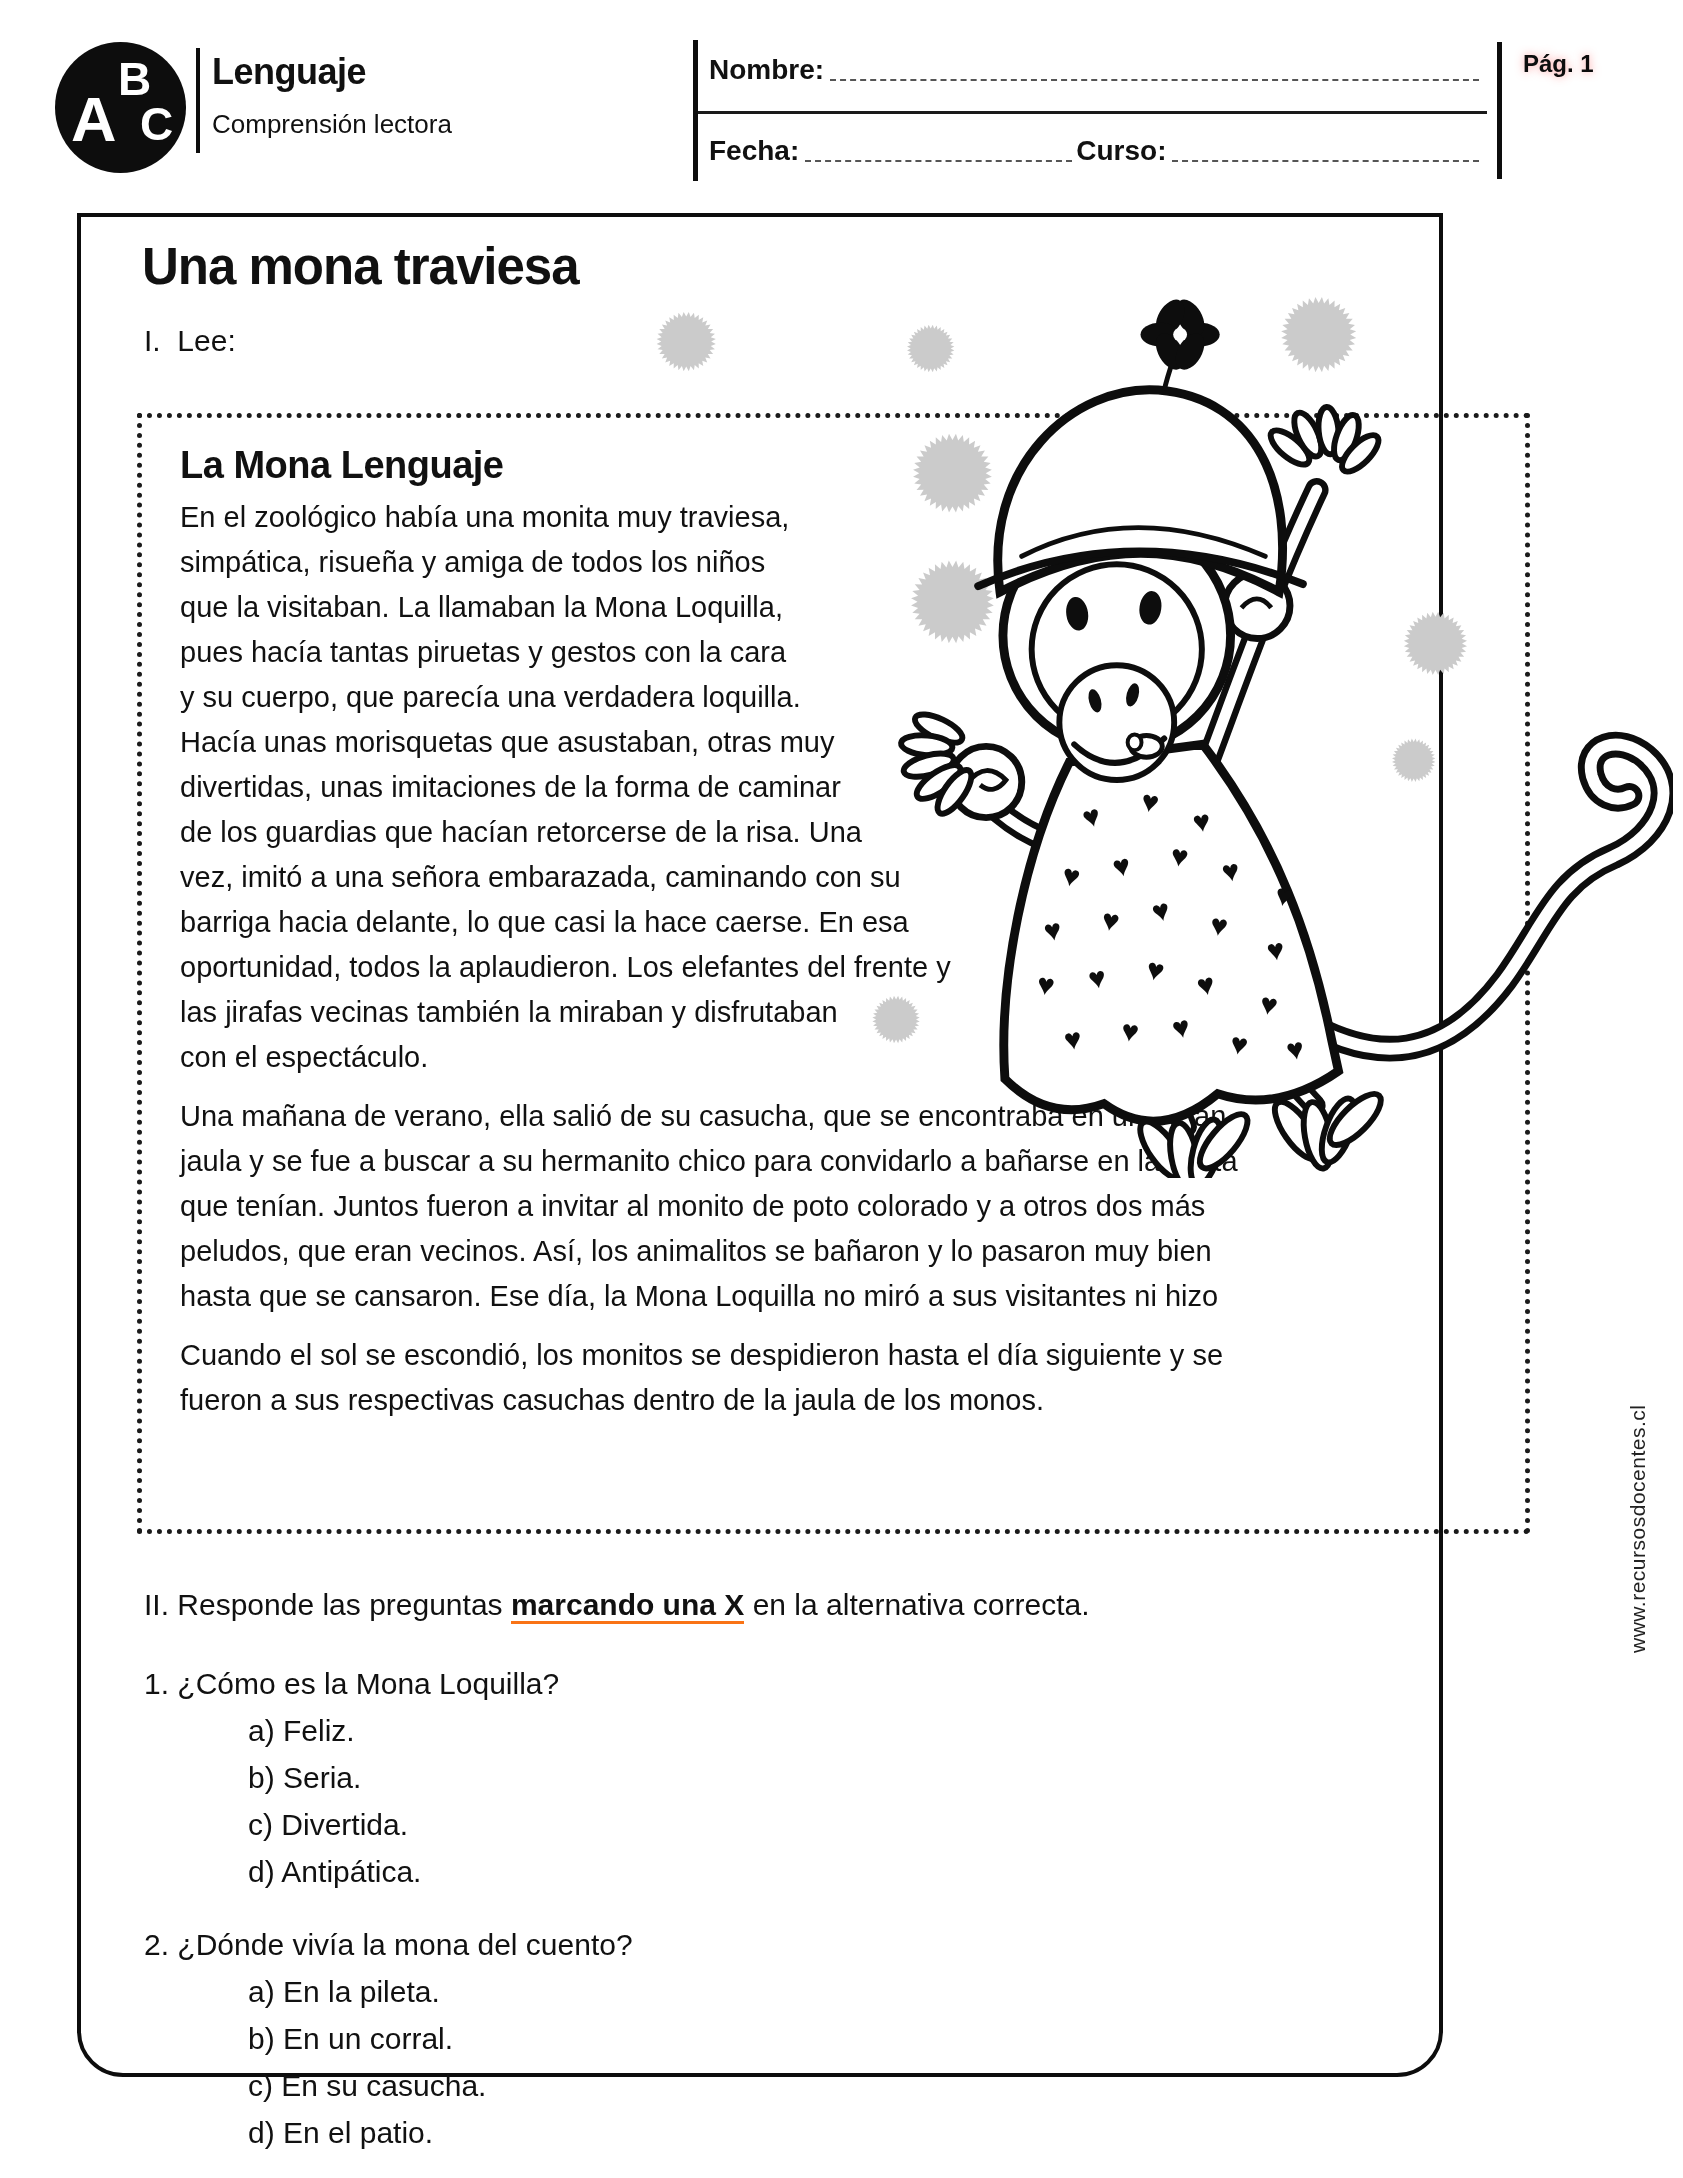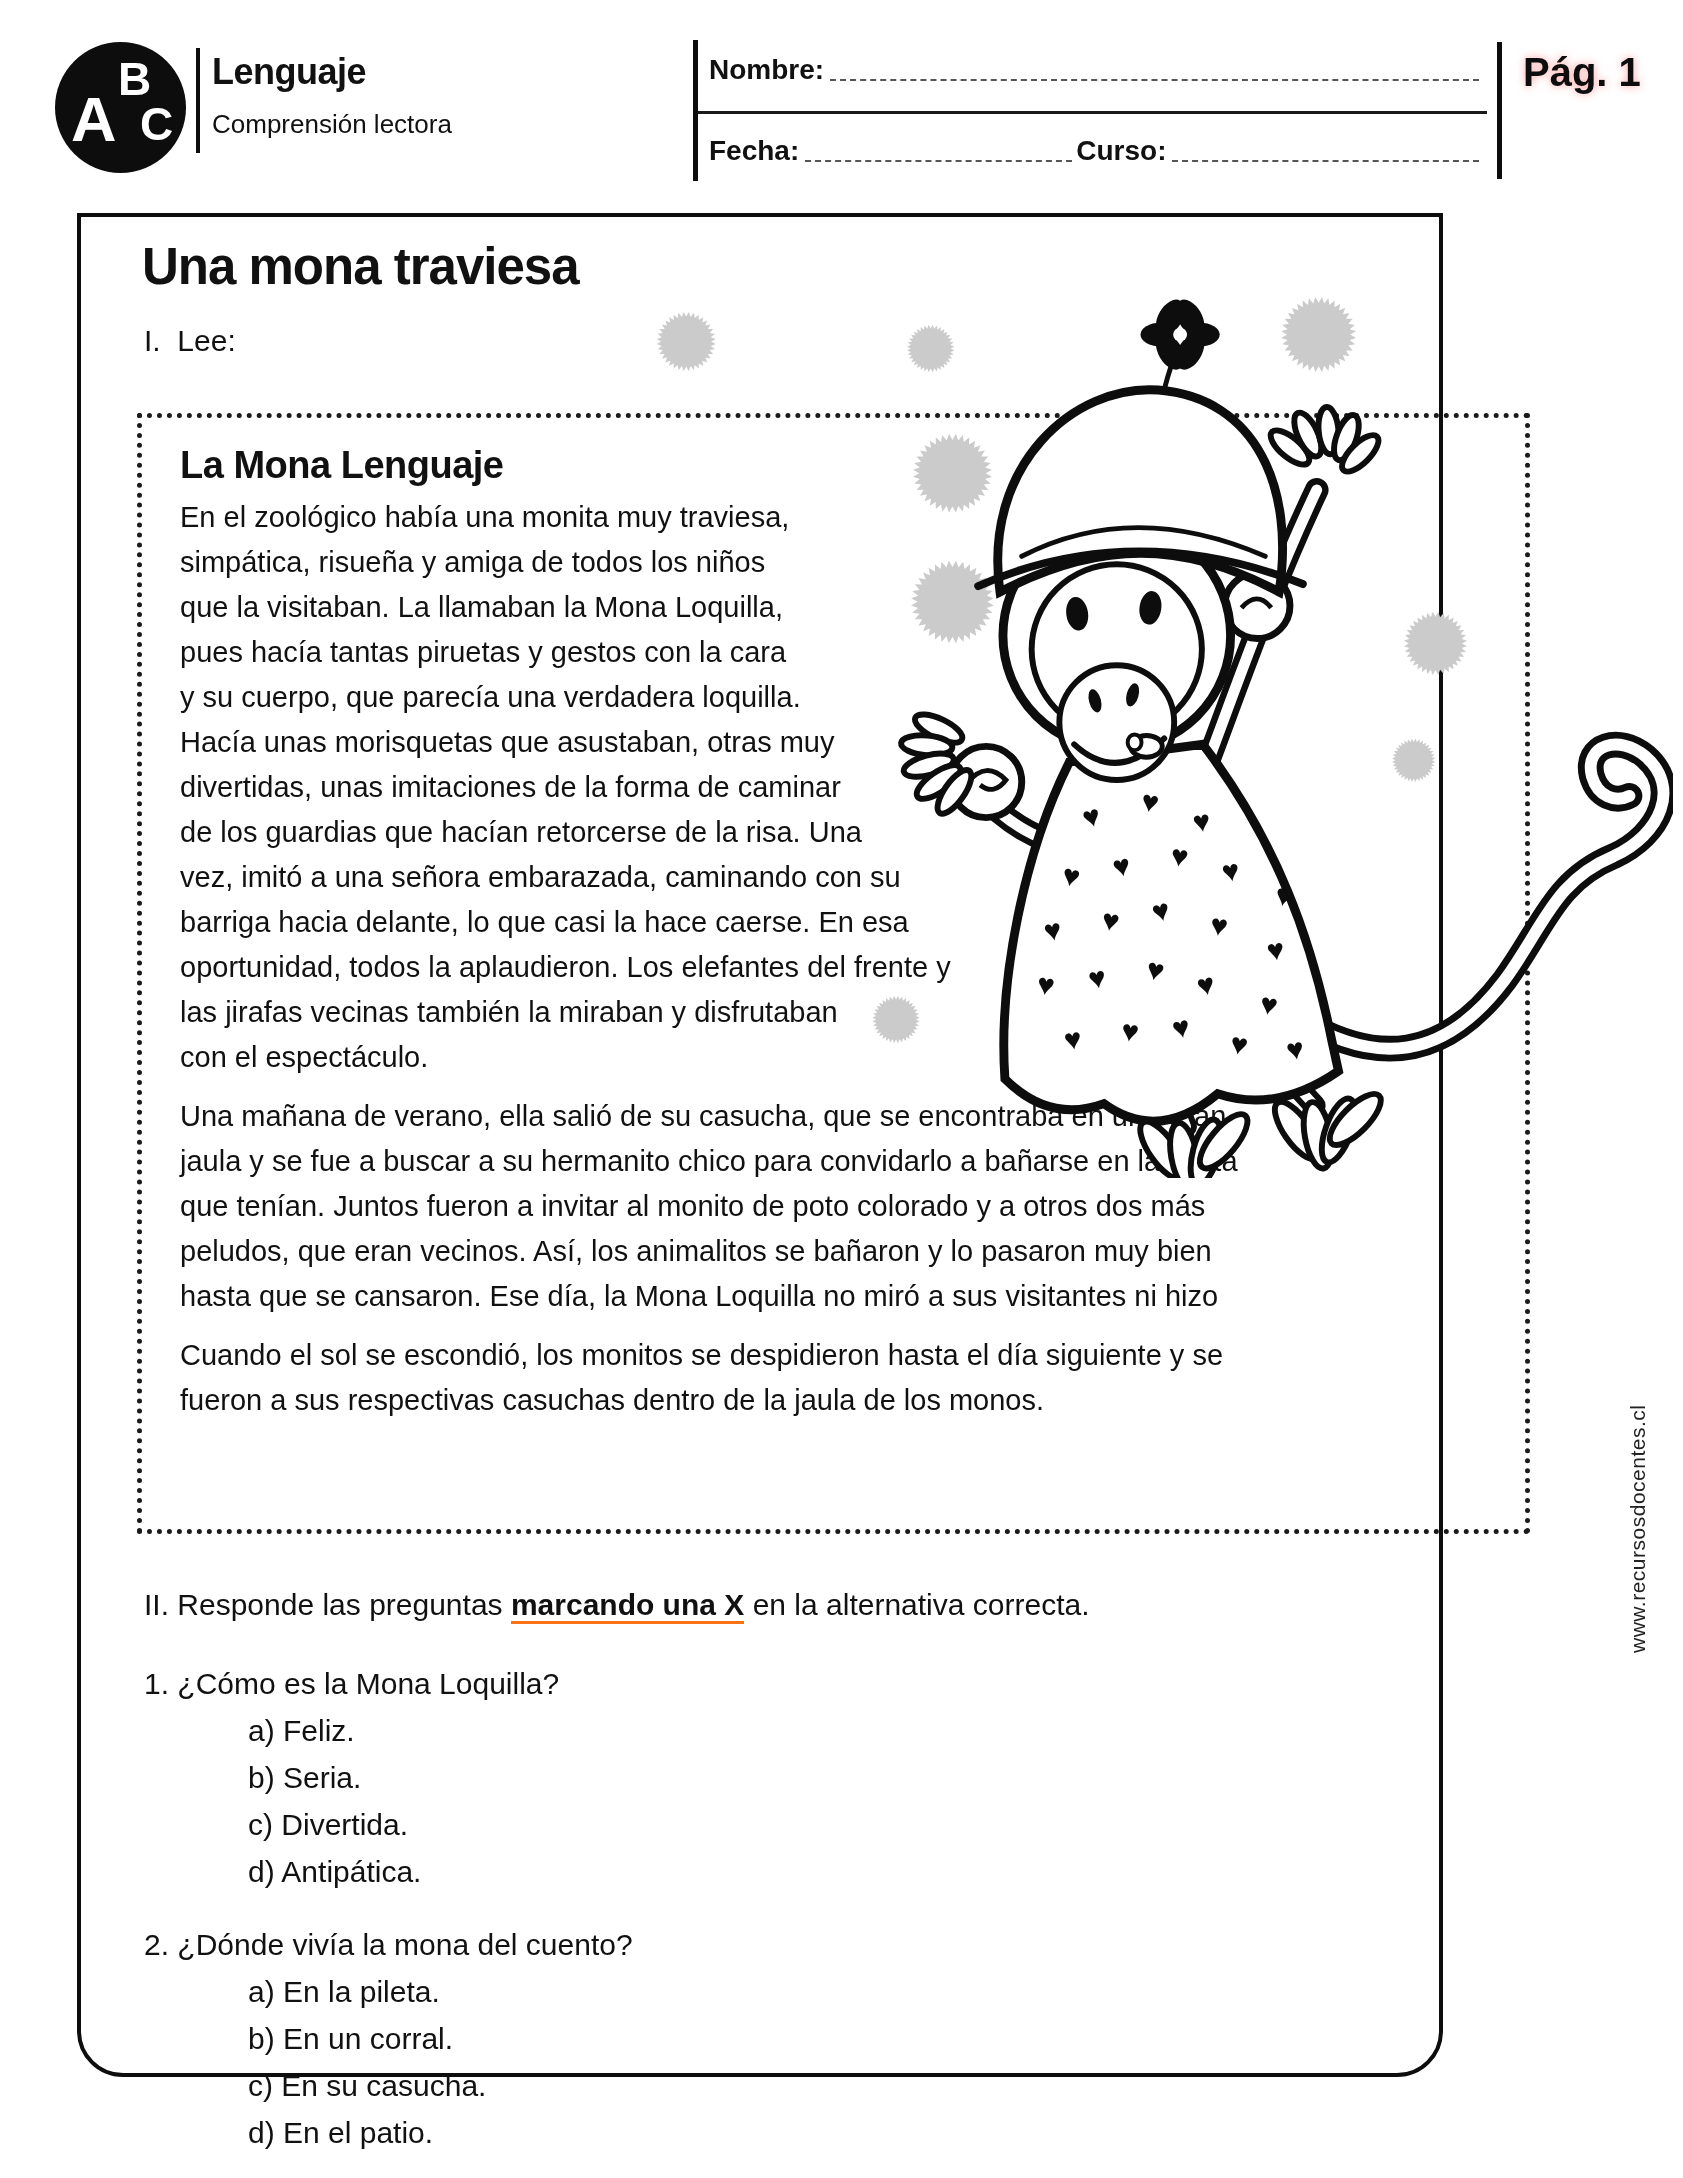--- a/index.html
+++ b/index.html
@@ -18,21 +18,21 @@
 
   #fields-bar { left:693px; top:40px; width:5px; height:141px; background:#0d0d0d; }
   .field-row { display:flex; align-items:flex-end; }
   #row-name { left:709px; top:44px; width:774px; height:42px; }
   #row-date { left:709px; top:125px; width:774px; height:42px; }
   .field-label { font-size:28px; font-weight:bold; white-space:pre; }
   .blank { flex:1; border-bottom:2.5px dashed #555; height:30px; margin:0 4px 5px 6px; }
   .blank-fixed { width:267px; flex:none; }
   #rows-divider { left:698px; top:111px; width:789px; height:2.5px; background:#1a1a1a; }
   #page-bar { left:1497px; top:42px; width:5px; height:137px; background:#0d0d0d; }
-  #page-label { left:1523px; top:50px; font-size:40px; font-weight:bold; color:#0d0d0d; text-shadow:0 0 9px rgba(255,70,70,0.5); }
+  #page-label { left:1523px; top:50px; font-size:24px; font-weight:bold; color:#0d0d0d; text-shadow:0 0 9px rgba(255,70,70,0.5); }
 
   
   #main-box { left:77px; top:213px; width:1366px; height:1864px; border:4px solid #0d0d0d; border-radius:0 0 46px 46px; }
   #page-title { left:61px; top:20px; font-size:51px; font-weight:bold; letter-spacing:-1px; }
   #section1-label { left:63px; top:107px; font-size:30px; white-space:pre; }
 
   #story-box { left:56px; top:196px; width:1393px; height:1121px; border:5px dotted #1a1a1a; padding:26px 38px 0 38px; }
   #story-heading { font-size:38px; font-weight:bold; margin-bottom:8px; letter-spacing:-0.5px; }
   .story-line { font-size:29px; line-height:45px; white-space:pre; }
   .story-para { margin-top:14px; }

